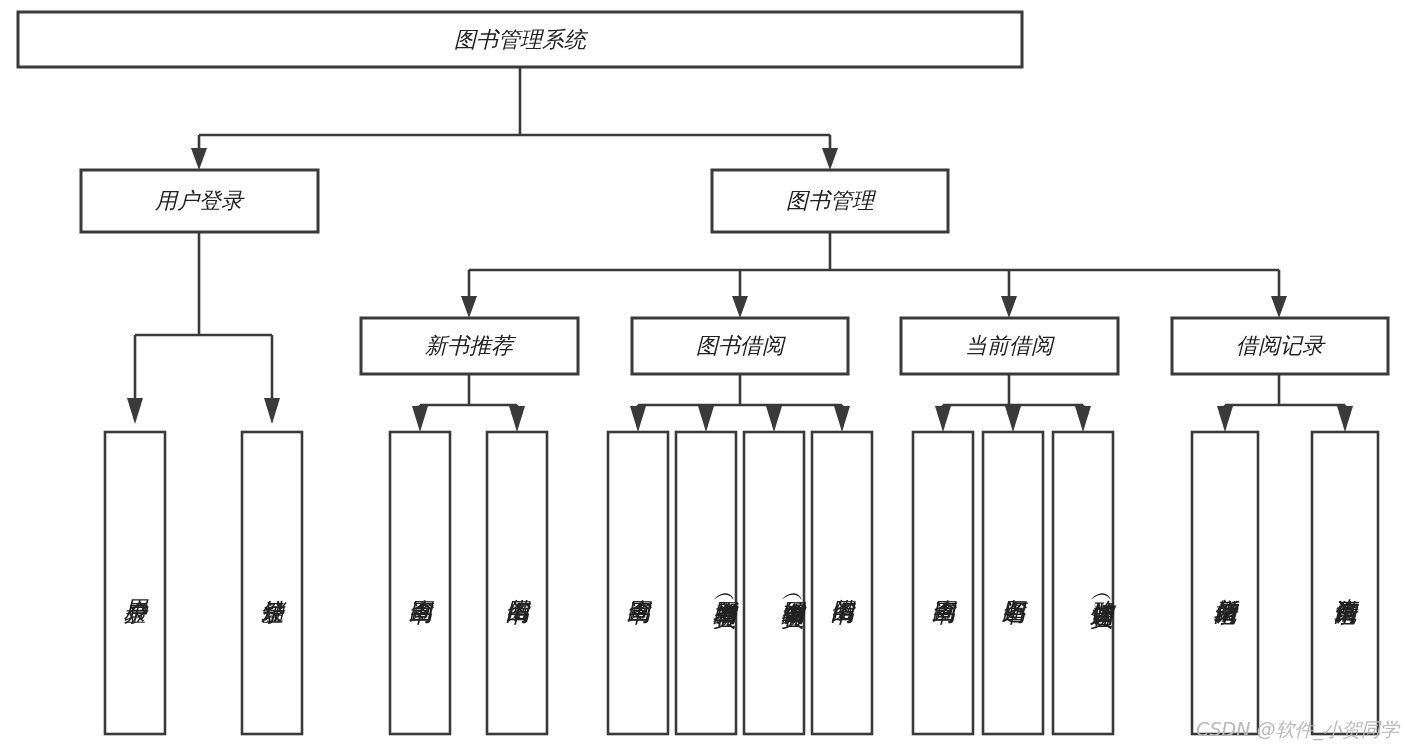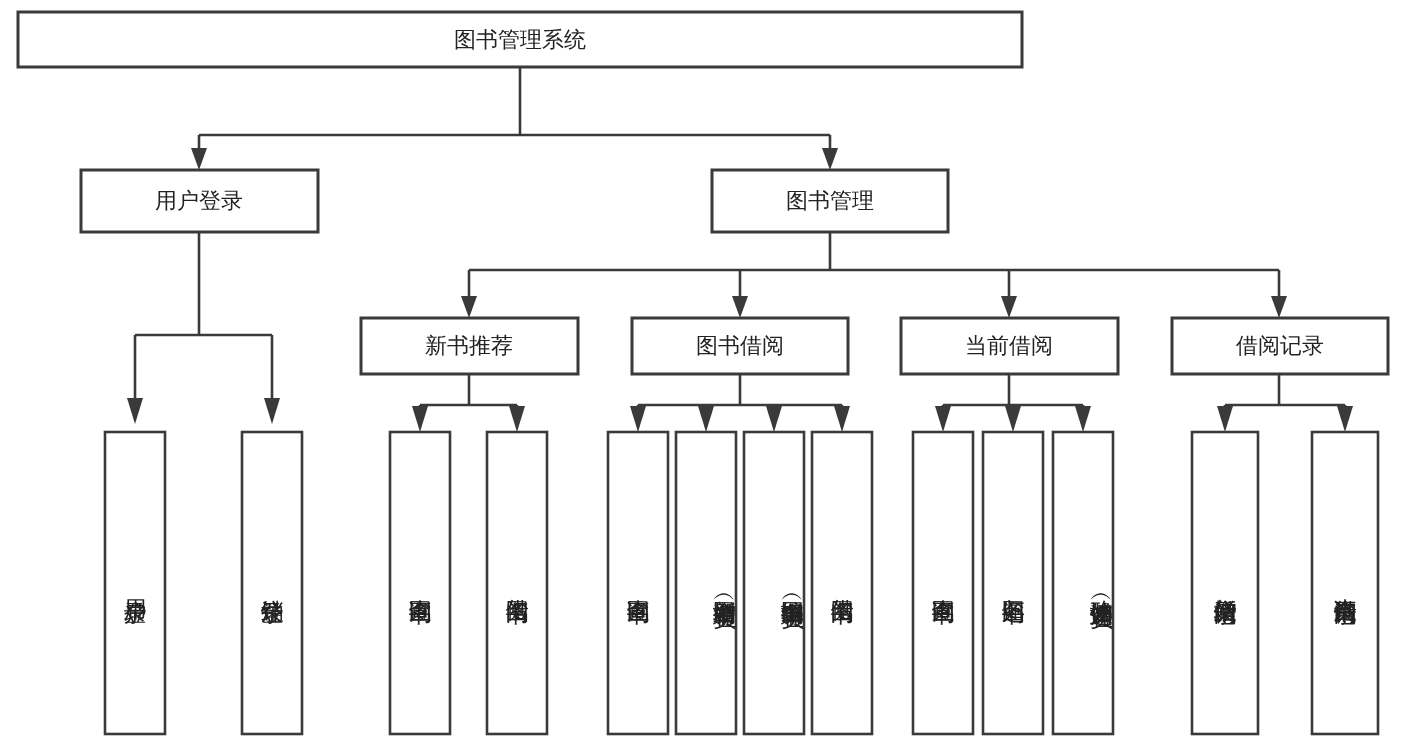--- a/index.html
+++ b/index.html
@@ -13,20 +13,21 @@
     font-family: "DejaVu Sans", "Liberation Sans", sans-serif;
     overflow: hidden;
     position: relative;
   }
   #diagram-root {
     position: absolute;
     left: 0;
     top: 0;
     width: 1405px;
     height: 747px;
+    font-style: italic;
   }
   svg#flow {
     display: block;
     width: 1405px;
     height: 747px;
   }
   .node-box {
     fill: #ffffff;
     stroke: #3a3a3a;
     stroke-width: 3;
@@ -210,13 +211,14 @@
   <div class="leaf-label" style="left:744px; top:432px; width:60px; height:302px; display:flex; align-items:flex-start; justify-content:center; padding-top:6px; box-sizing:border-box;">编辑图书（管理员）</div>
   <div class="leaf-label" style="left:812px; top:432px; width:60px; height:302px; display:flex; align-items:center; justify-content:center;">借阅图书</div>
 
   <div class="leaf-label" style="left:913px; top:432px; width:60px; height:302px; display:flex; align-items:center; justify-content:center;">查询图书</div>
   <div class="leaf-label" style="left:983px; top:432px; width:60px; height:302px; display:flex; align-items:center; justify-content:center;">归还图书</div>
   <div class="leaf-label" style="left:1053px; top:432px; width:60px; height:302px; display:flex; align-items:flex-start; justify-content:center; padding-top:6px; box-sizing:border-box;">确认归还（管理员）</div>
 
   <div class="leaf-label" style="left:1192px; top:432px; width:66px; height:302px; display:flex; align-items:center; justify-content:center;">新增借阅记录</div>
   <div class="leaf-label" style="left:1312px; top:432px; width:66px; height:302px; display:flex; align-items:center; justify-content:center;">查询借阅记录</div>
 
+  <div class="watermark">CSDN @软件_小贺同学</div>
 </div>
 
 </body></html>

